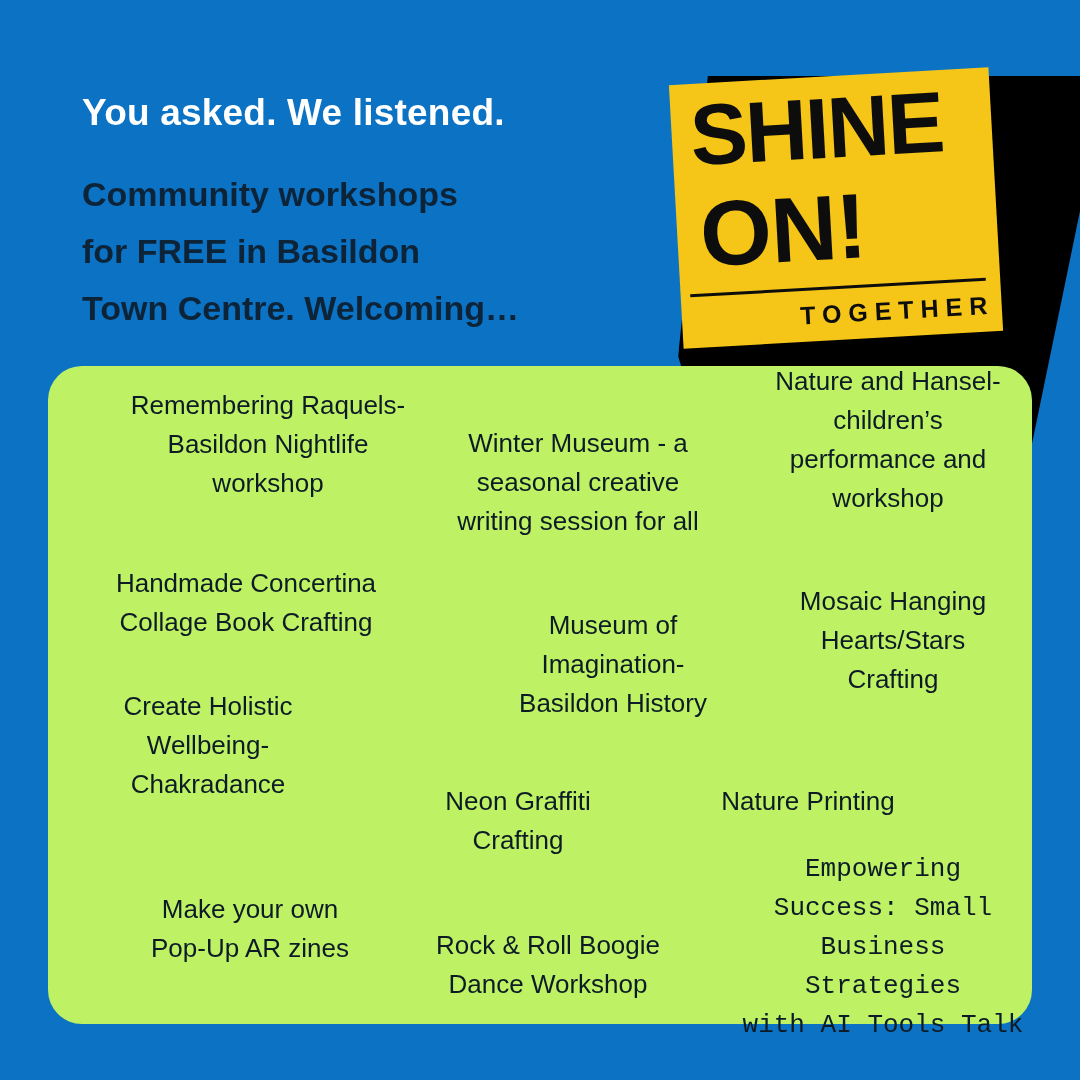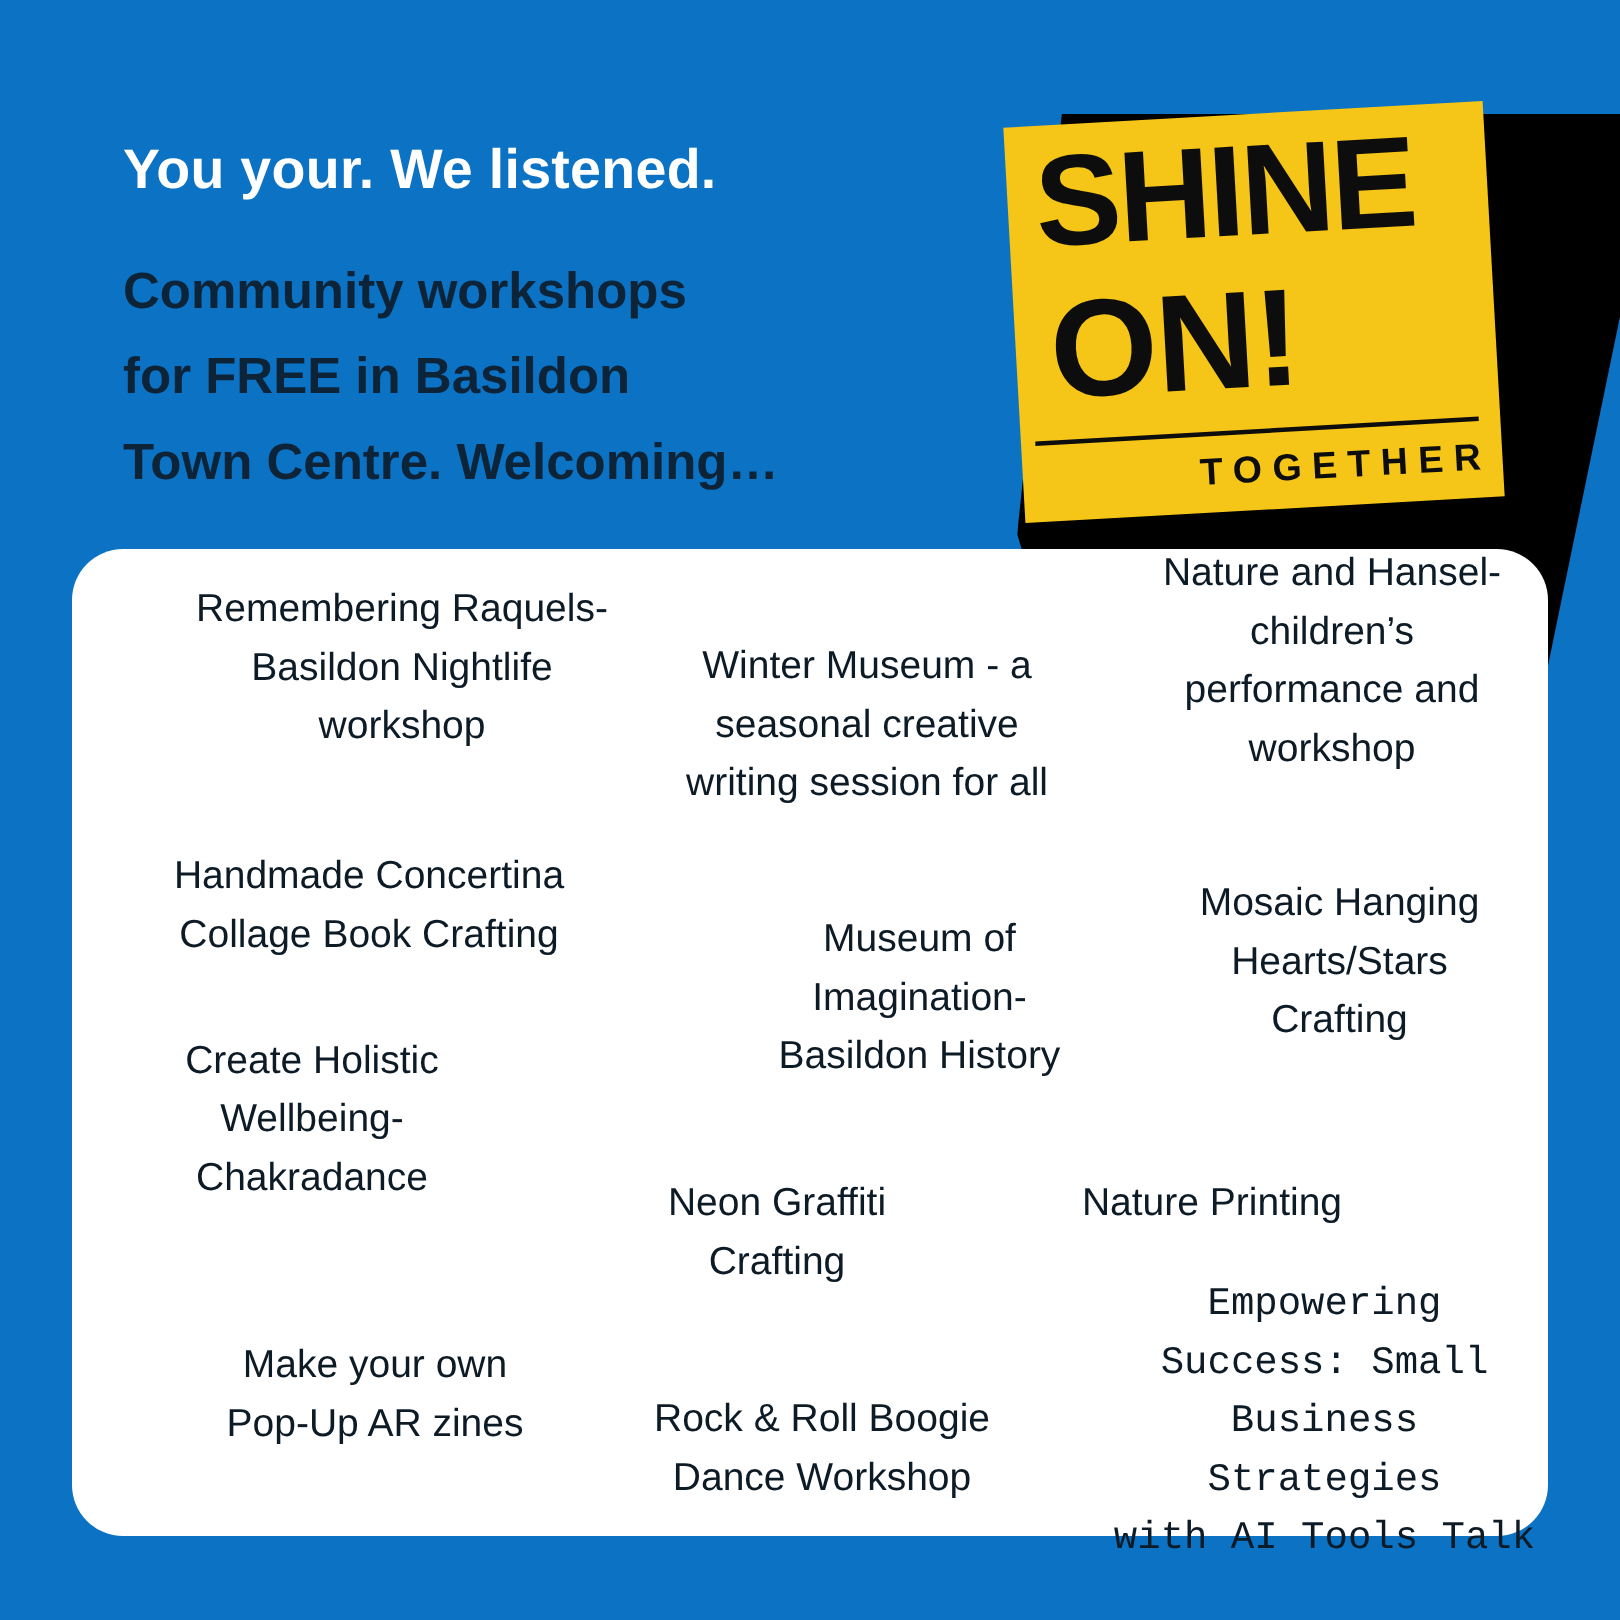--- a/index.html
+++ b/index.html
@@ -106,38 +106,38 @@
     transform: rotate(-3.2deg);
   }
 
   
   .panel {
     position: absolute;
     left: 48px;
     top: 366px;
     width: 984px;
     height: 658px;
-    background: #ffffff;
+    background: #bef264;
     border-radius: 34px;
   }
 
   .item {
     position: absolute;
     color: #0d1b26;
     font-size: 26px;
     line-height: 39px;
     text-align: center;
     white-space: pre-line;
   }
 </style>
 </head>
 <body>
 
 <div class="header">
-  <div class="headline">You your. We listened.</div>
+  <div class="headline">You asked. We listened.</div>
   <div class="subhead">Community workshops
 for FREE in Basildon
 Town Centre. Welcoming…</div>
 </div>
 
 <div class="logo-shadow"></div>
 <div class="logo-box"></div>
 <div class="logo-shine">SHINE</div>
 <div class="logo-on">ON!</div>
 <div class="logo-divider"></div>

